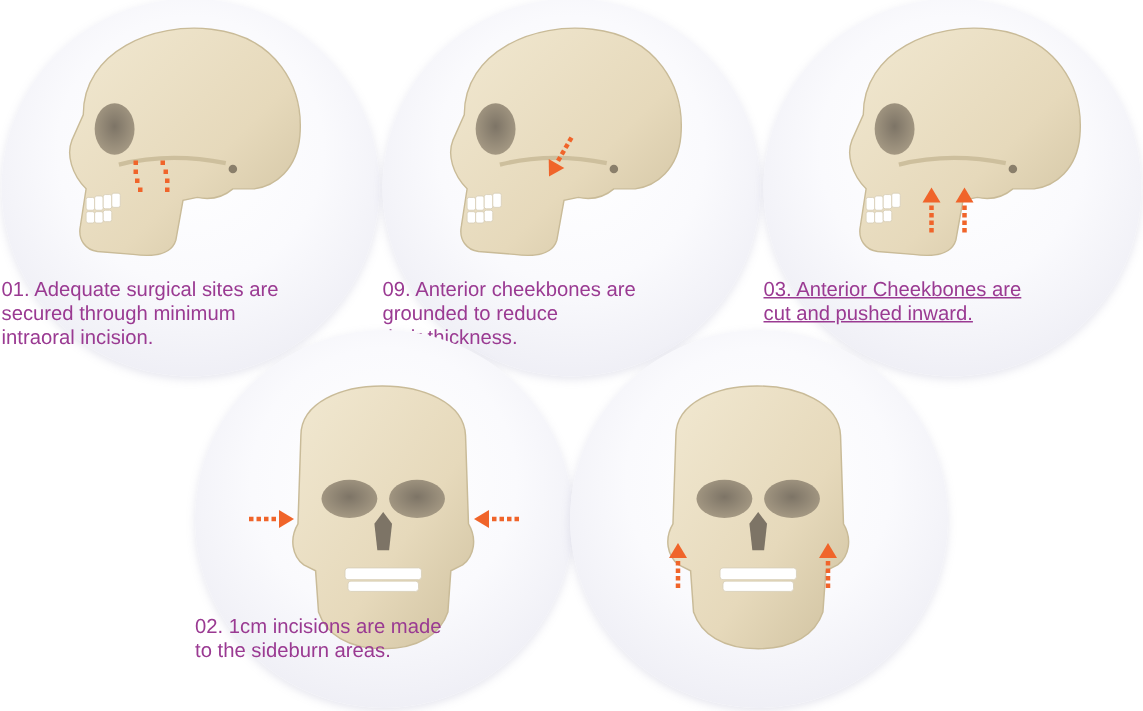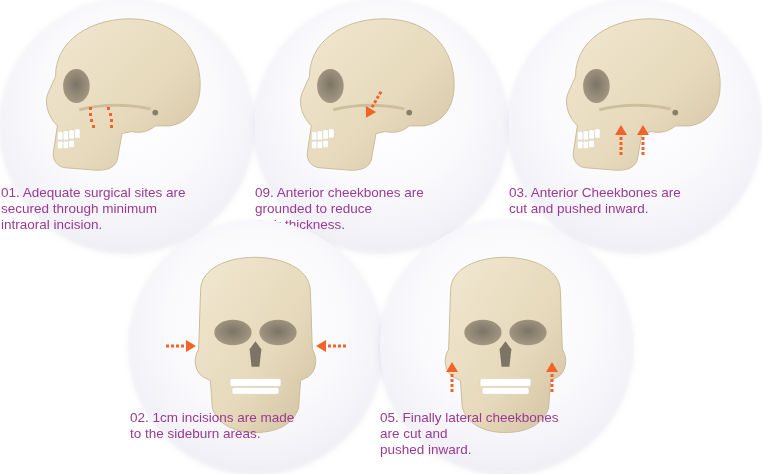--- a/index.html
+++ b/index.html
@@ -100,21 +100,21 @@
 <div class="circle" style="left:509px;top:-1px;">
   <svg class="skull" viewBox="0 0 252 252">
     <use href="#sideSkull" transform="translate(0,-8) scale(0.95)"></use>
     <g transform="translate(112,136)">
         <use href="#arrowUp"></use>
       </g>
     <g transform="translate(134,136)">
         <use href="#arrowUp"></use>
       </g>
   </svg>
-  <div class="caption" style="top:186px;">03. Anterior Cheekbones are
+  <div class="caption" style="top:186px;text-decoration:underline;">03. Anterior Cheekbones are
 cut and pushed inward.</div>
 </div>
 
 <div class="circle" style="left:130px;top:220px;">
   <svg class="skull" viewBox="0 0 252 252">
     <use href="#frontSkull" transform="translate(2,-8) scale(0.98)"></use>
     <g transform="translate(56,126) rotate(90)">
         <use href="#arrowUp"></use>
       </g>
     <g transform="translate(196,126) rotate(-90)">
@@ -128,16 +128,13 @@
 <div class="circle" style="left:380px;top:220px;">
   <svg class="skull" viewBox="0 0 252 252">
     <use href="#frontSkull" transform="translate(2,-8) scale(0.98)"></use>
     <g transform="translate(72,152)">
         <use href="#arrowUp"></use>
       </g>
     <g transform="translate(172,152)">
         <use href="#arrowUp"></use>
       </g>
   </svg>
-  <div class="caption" style="top:190px;">05. Finally lateral cheekbones
-are cut and
-pushed inward.</div>
 </div>
 
 </body></html>

